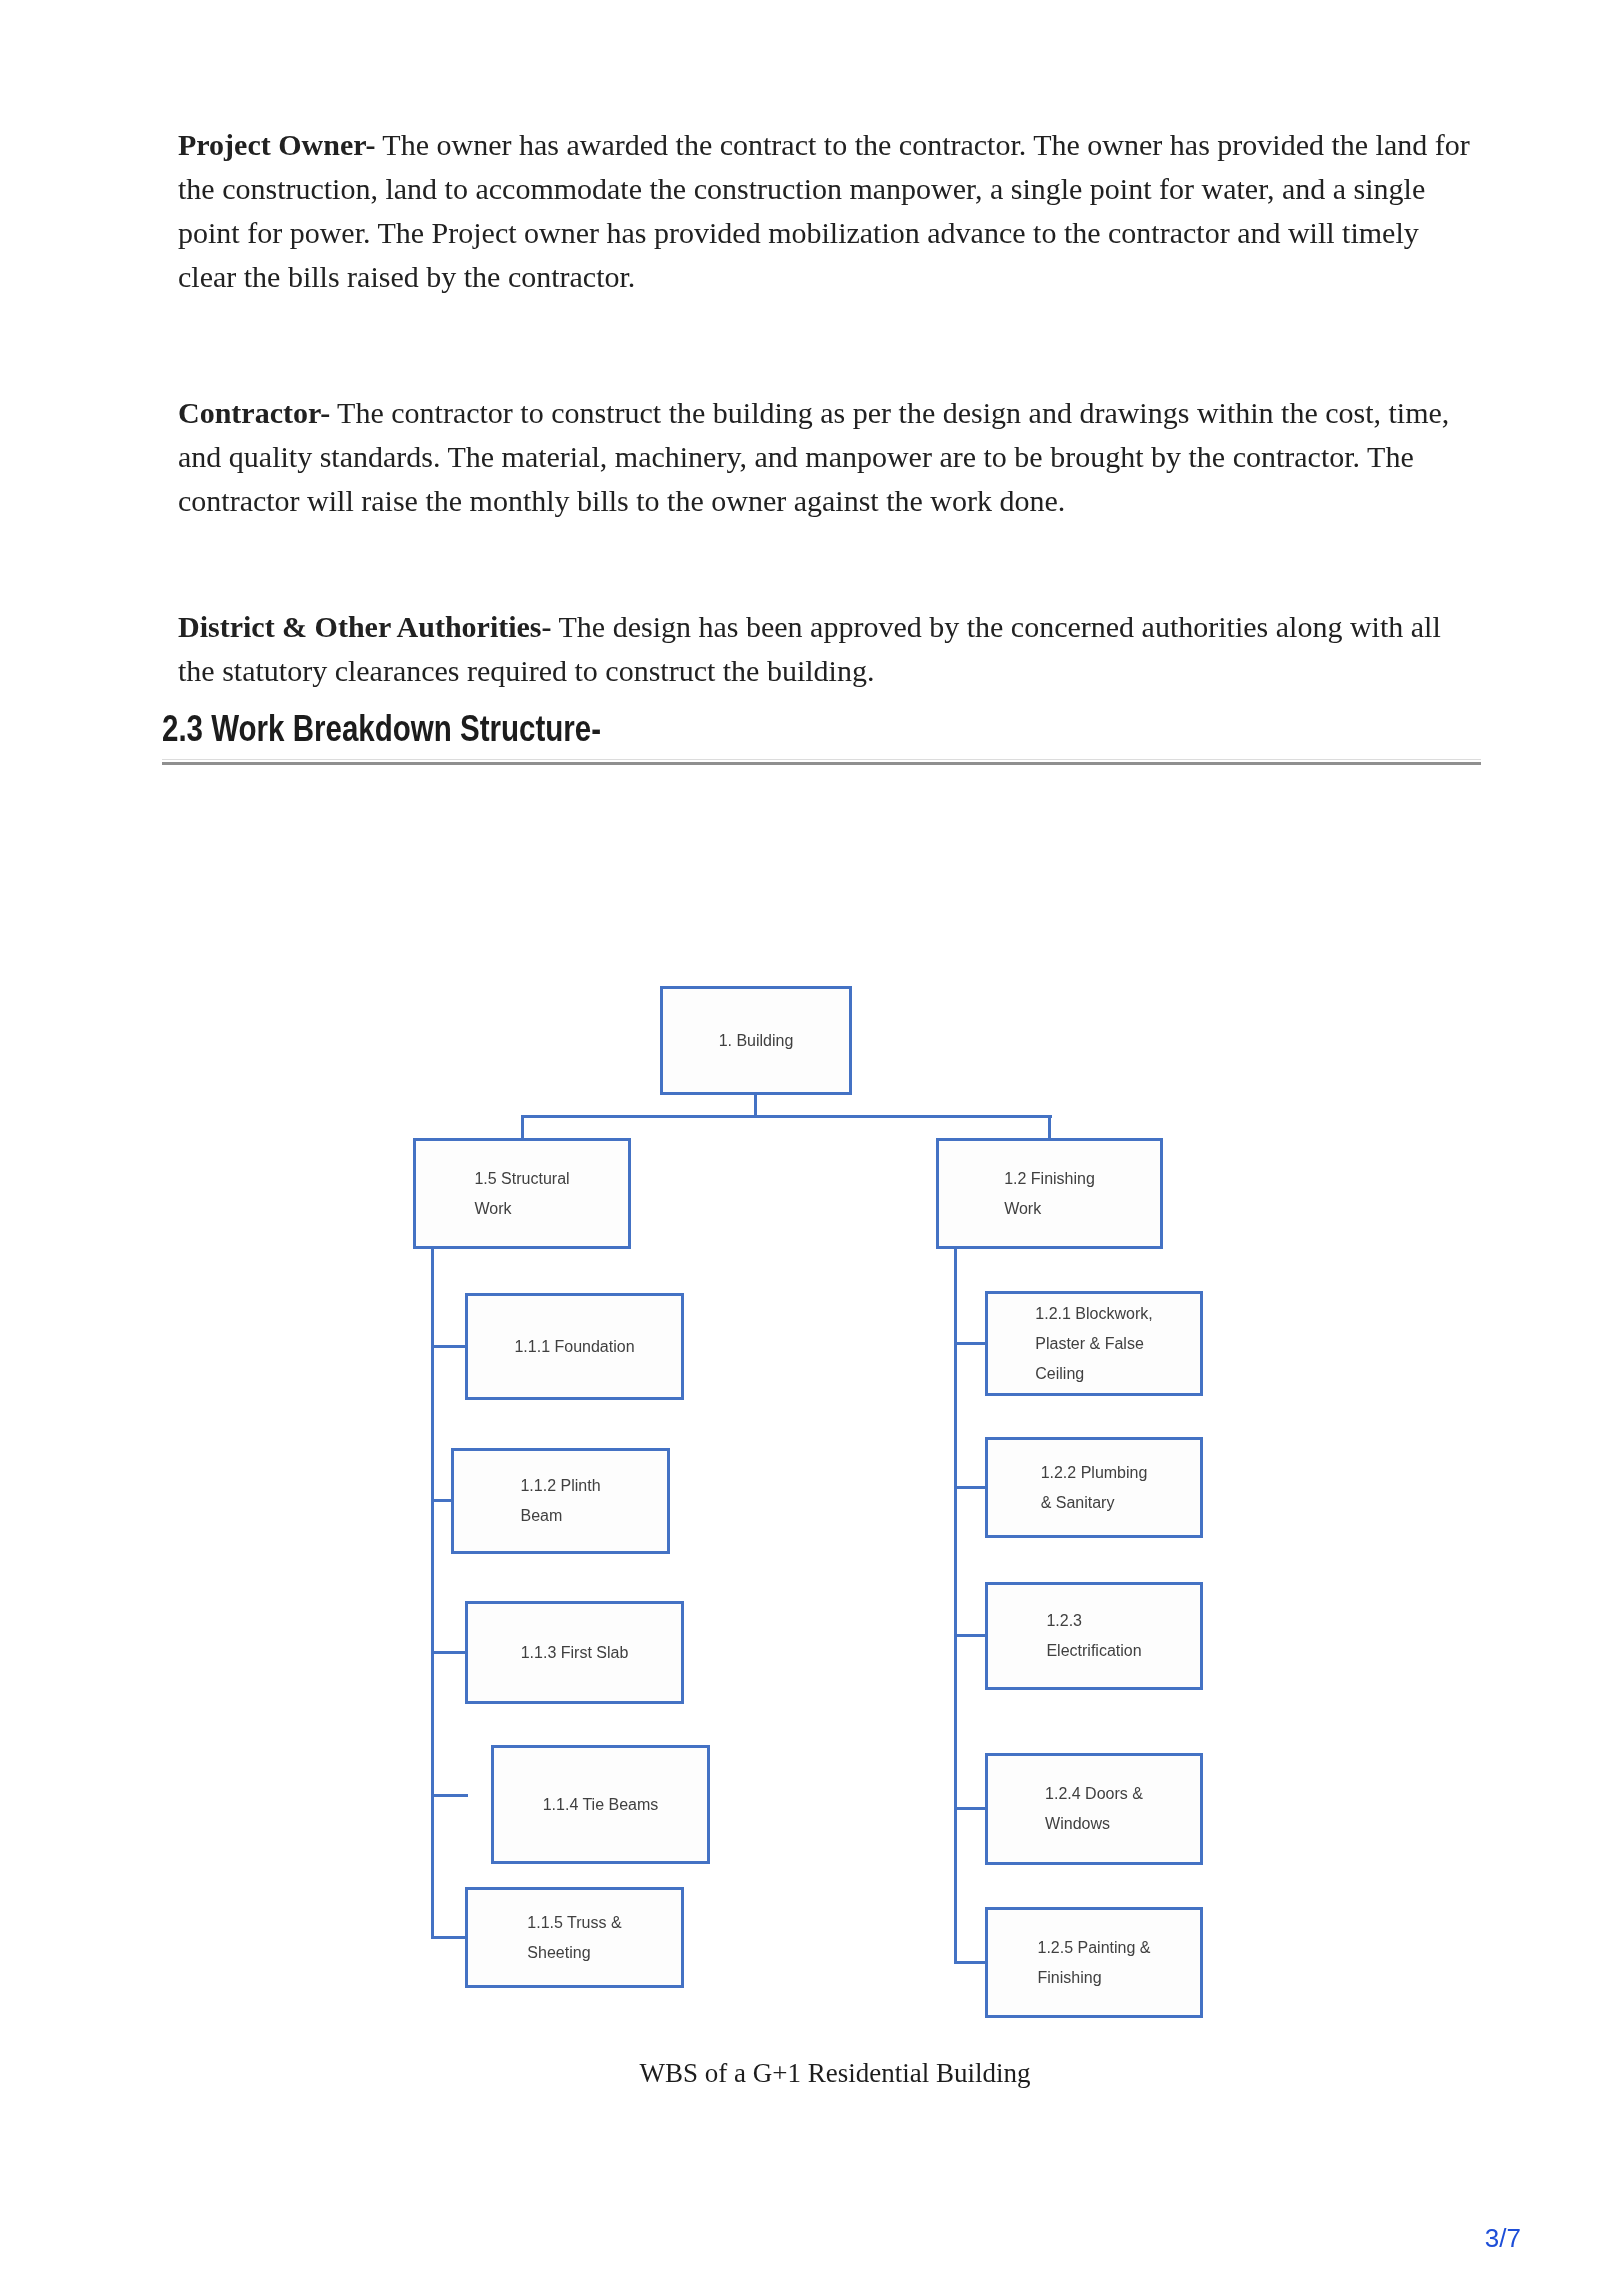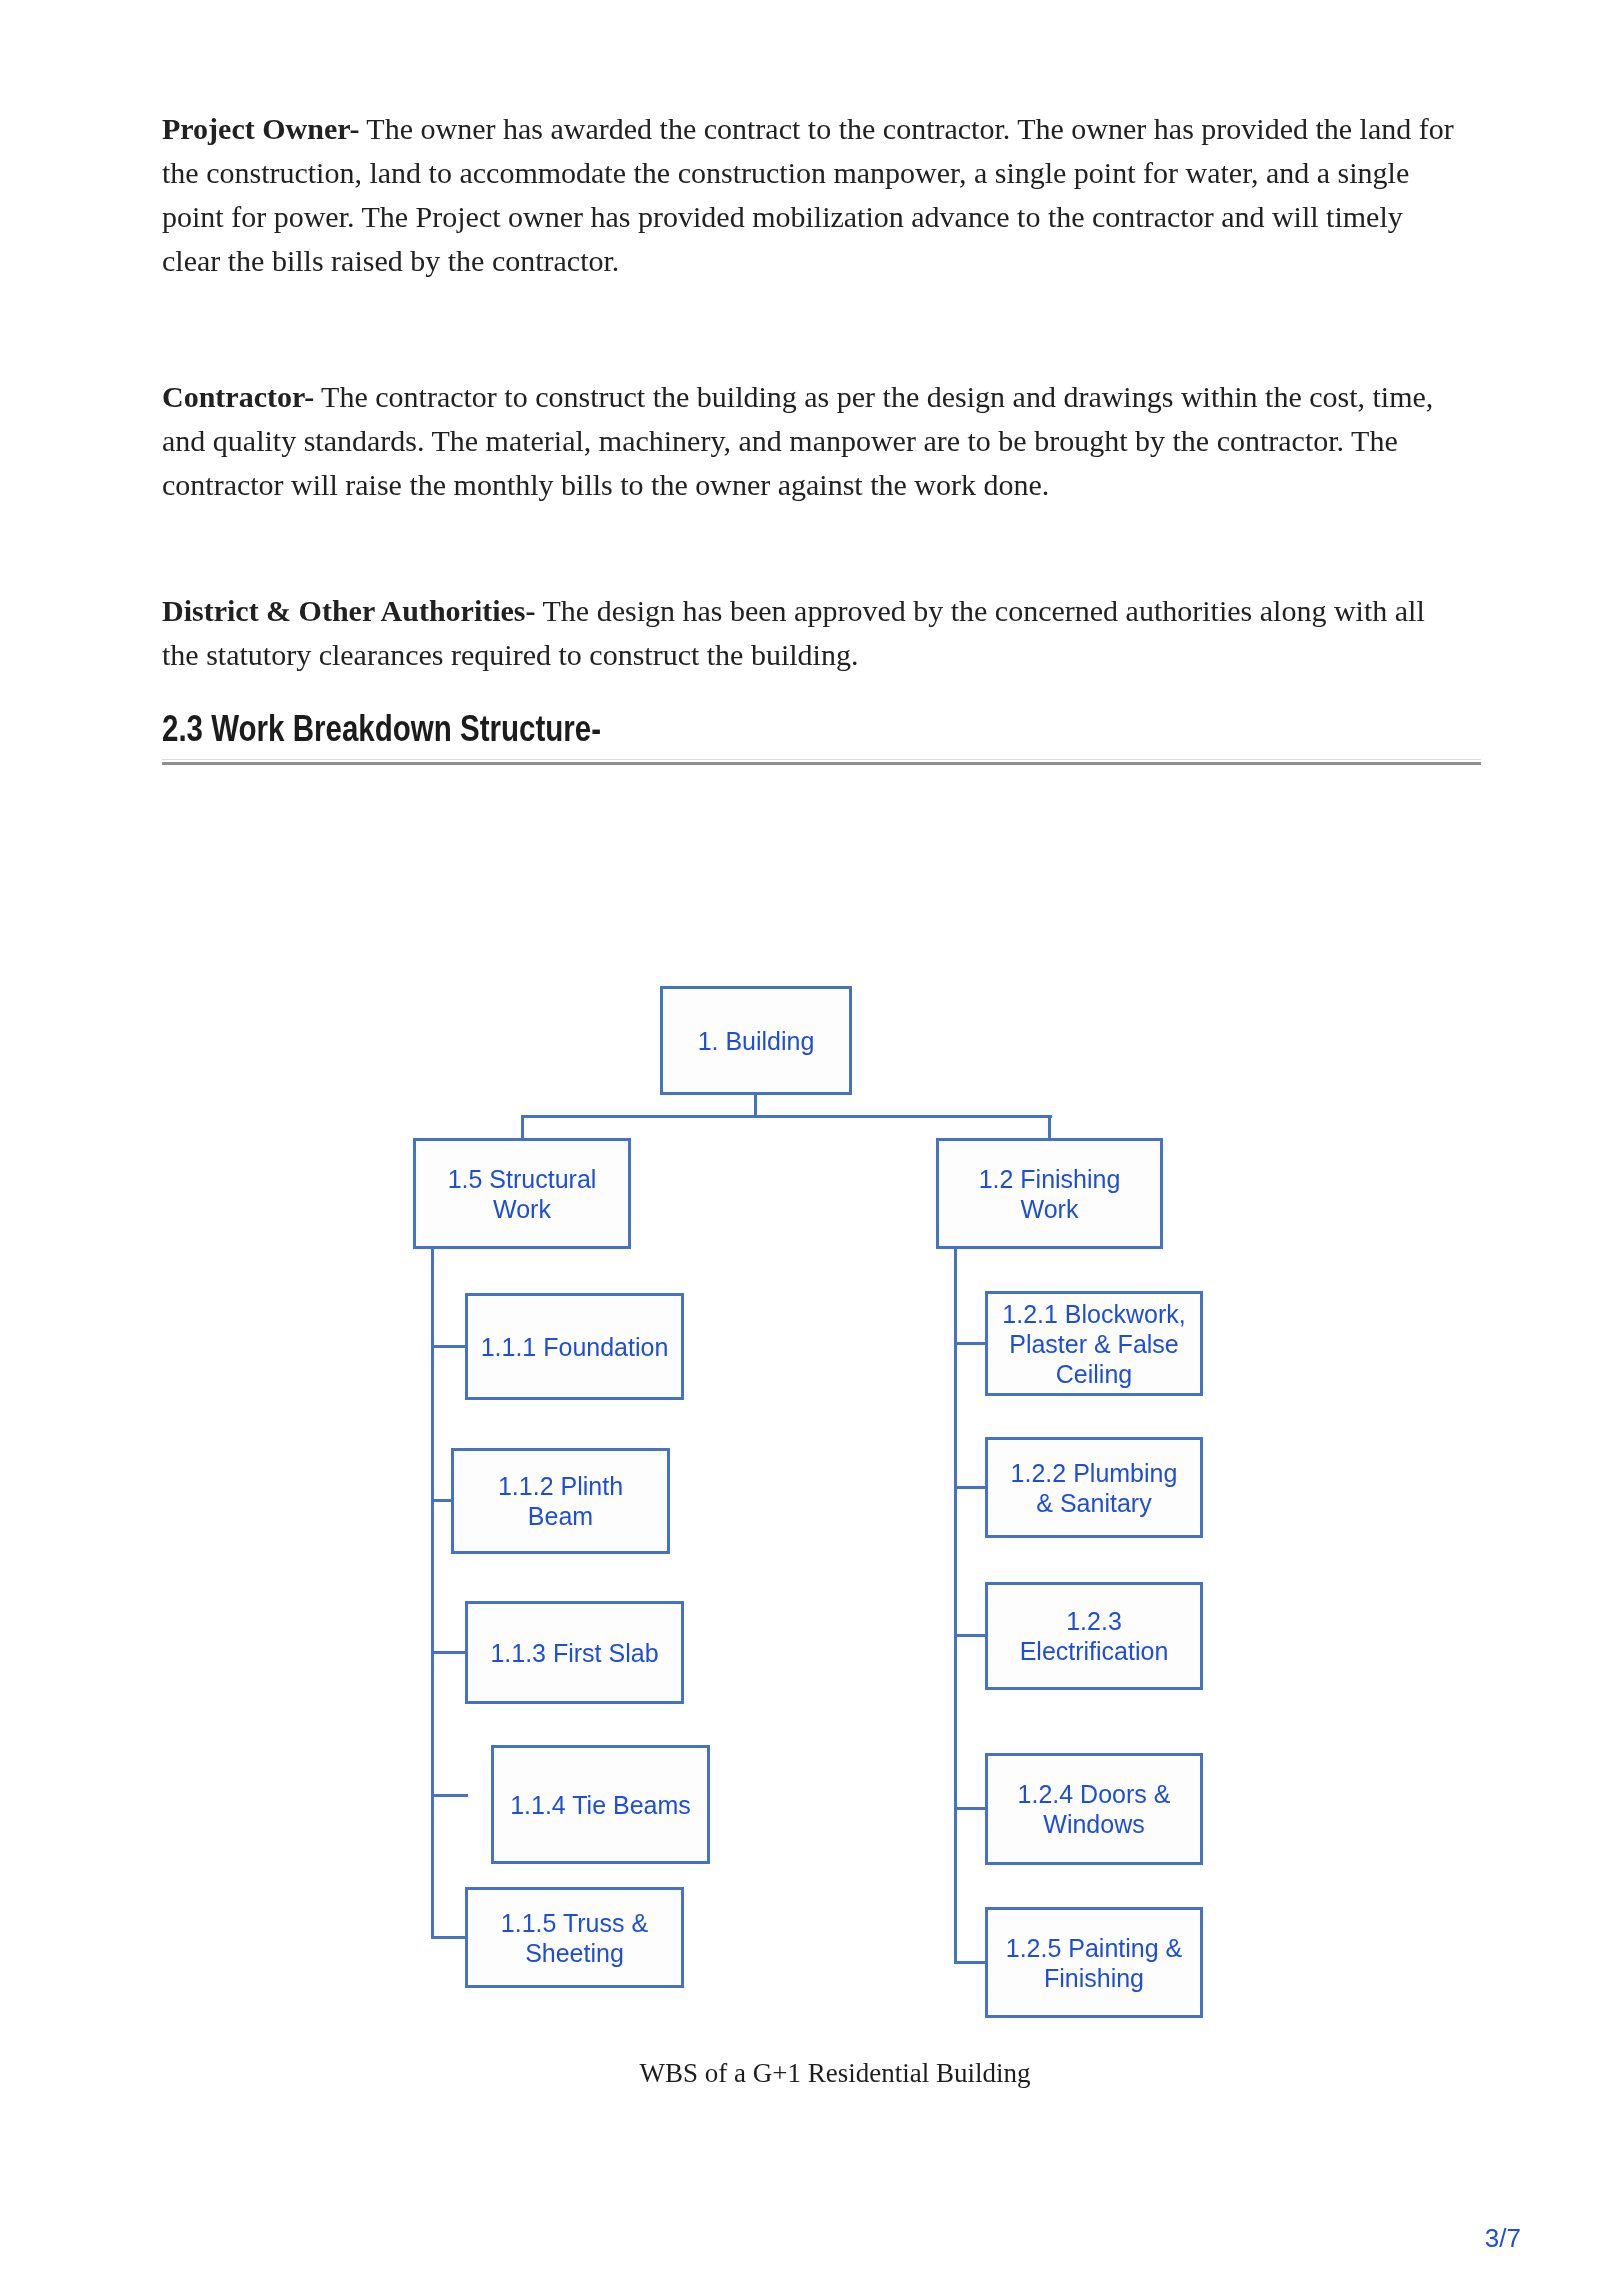--- a/index.html
+++ b/index.html
@@ -5,21 +5,21 @@
   html,body{margin:0;padding:0;background:#ffffff;}
   .page{
     position:relative;
     width:1622px;height:2295px;
     background:#ffffff;
     overflow:hidden;
     font-family:"Liberation Serif", serif;
     color:#212121;
   }
   .body-text{
-    position:absolute;left:162px;width:1299px;margin:0;
+    position:absolute;left:162px;width:1299px;margin:16px;
     font-size:30px;line-height:44px;color:#212121;
     text-align:left;
   }
   .body-text b{font-weight:700;}
   .section-heading{
     position:absolute;left:162px;top:707px;margin:0;
     font-family:"Liberation Sans", sans-serif;
     font-weight:700;font-size:36px;line-height:44px;color:#1c1c1c;
     display:inline-block;
     transform:scaleX(0.82);transform-origin:left center;
@@ -37,22 +37,22 @@
   }
   .wbs-box{
     position:absolute;
     box-sizing:border-box;
     border:3.2px solid #4472C4;
     background:#fdfdfd;
     display:flex;align-items:center;justify-content:center;
   }
   .wbs-box .label{
     white-space:pre-line;
-    text-align:center;
-    font-size:25px;line-height:30px;color:#1d4ed8;
+    text-align:left;
+    font-size:16px;line-height:30px;color:#404040;
     padding:1.6px 4.8px;
   }
   .conn{position:absolute;background:#4472C4;}
   .figure-caption{
     position:absolute;left:0;top:2058px;width:1622px;margin:0;
     text-align:center;font-size:27px;color:#1d1d1d;
     font-family:"Liberation Serif", serif;
     padding-left:24px;
   }
   .page-number{

